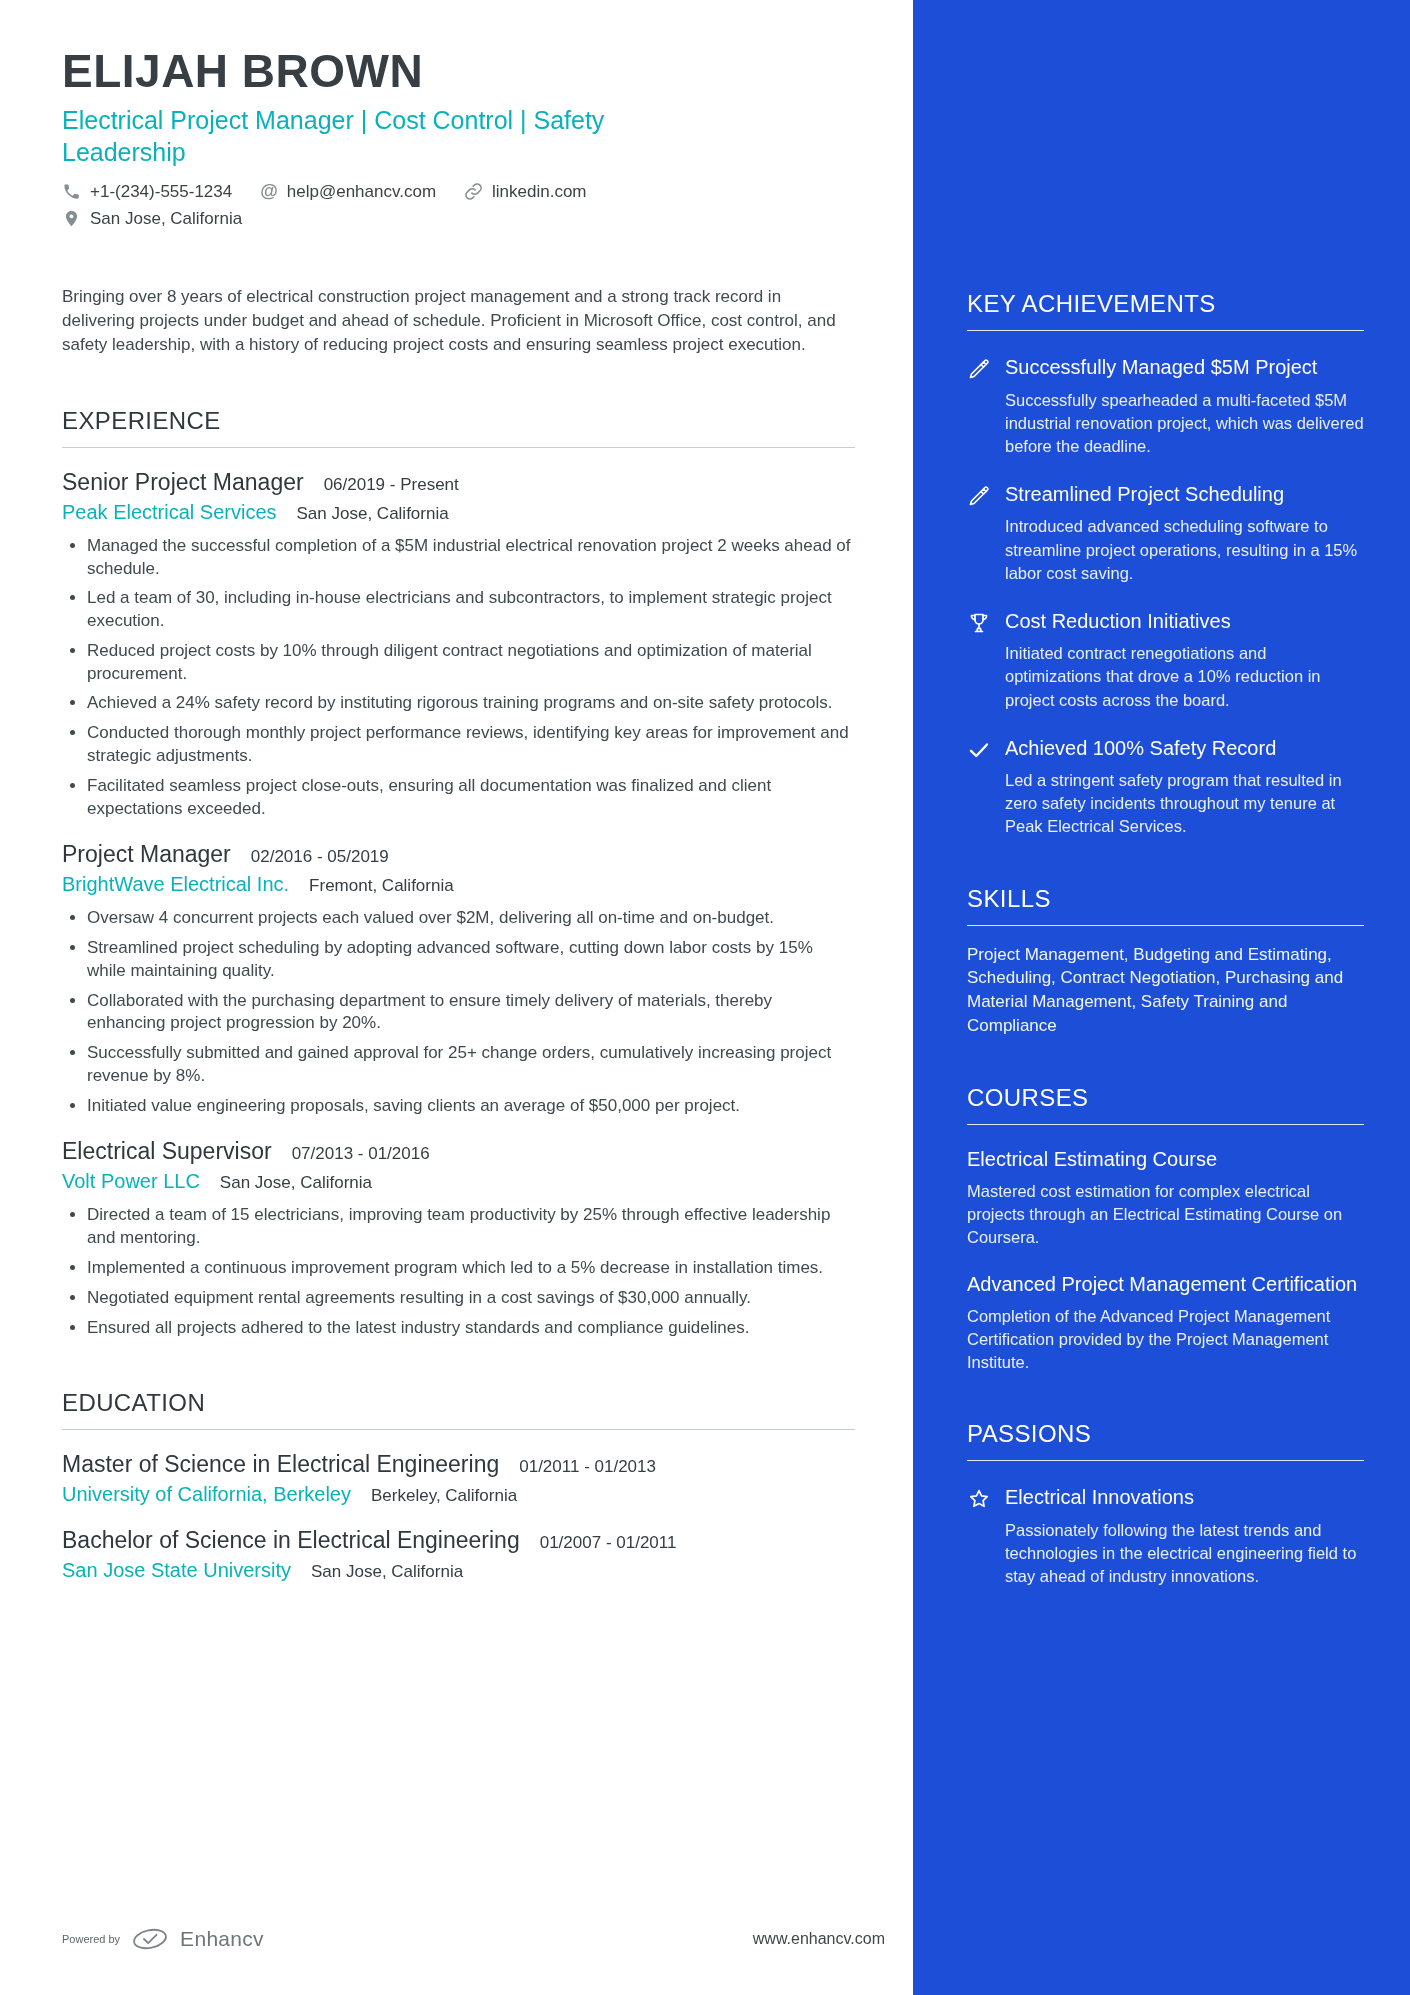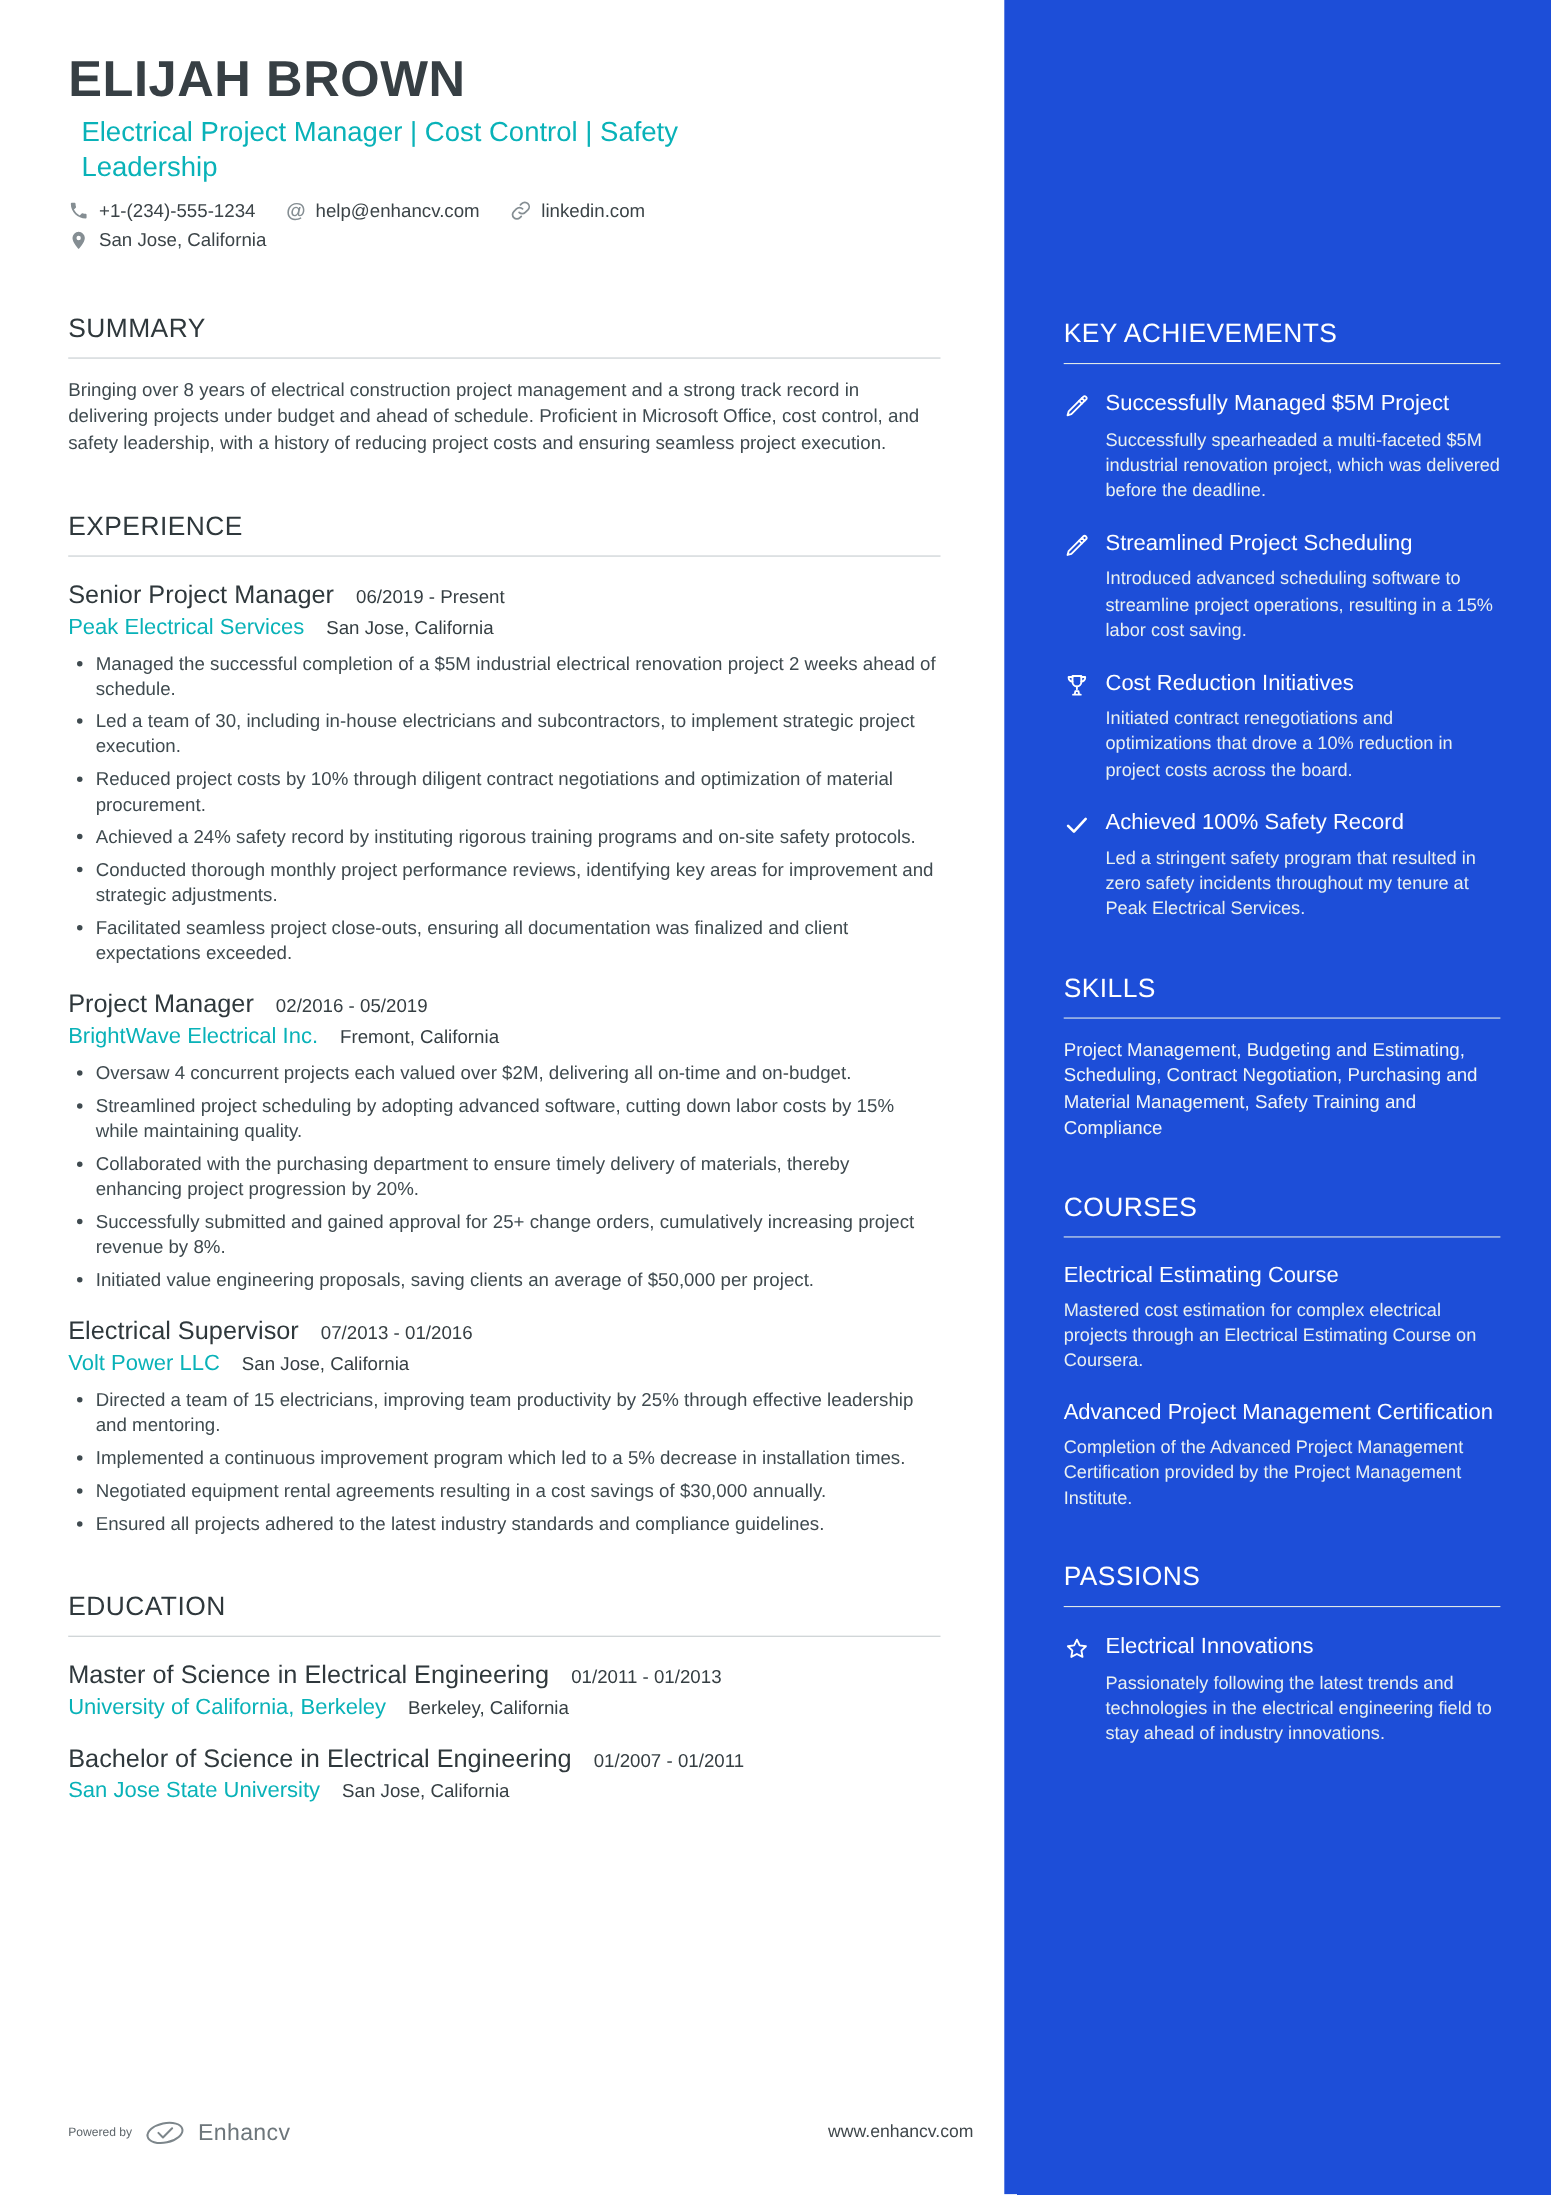--- a/index.html
+++ b/index.html
@@ -5,21 +5,21 @@
   * { box-sizing: border-box; }
   html, body { margin: 0; padding: 0; background: #ffffff; }
   .page {
     width: 1410px; height: 1995px; margin: 0 auto;
     display: flex; position: relative; background: #ffffff;
     font-family: "Liberation Sans", sans-serif; color: #3b4347; overflow: hidden;
   }
   
   .main { width: 913px; padding: 46px 58px 0 62px; position: relative; }
   .name { margin: 0; font-size: 46px; font-weight: 800; letter-spacing: .5px; color: #373f44; line-height: 1.12; }
-  .job-headline { margin-top: 6px; font-size: 25px; line-height: 1.3; color: #09b2b8; max-width: 660px; font-weight: 400; margin-left: 12px; }
+  .job-headline { margin-top: 6px; font-size: 25px; line-height: 1.3; color: #09b2b8; max-width: 660px; font-weight: 400; }
   .contact-row { display: flex; align-items: center; gap: 28px; margin-top: 13px; font-size: 17px; color: #3b4347; }
   .contact-row + .contact-row { margin-top: 7px; }
   .contact-item { display: inline-flex; align-items: center; gap: 9px; }
   .cicon { width: 19px; height: 19px; color: #858e93; display: inline-flex; align-items: center; justify-content: center; flex: none; }
   .cicon svg { width: 100%; height: 100%; }
   .cicon.at-glyph { font-size: 18px; font-weight: 700; width: auto; }
   .sec { margin-top: 50px; }
   .sec.first { margin-top: 56px; }
   .sec-h { margin: 0; font-size: 24px; font-weight: 500; letter-spacing: .4px; color: #2f383c; padding-bottom: 12px; border-bottom: 1px solid #c6cccf; }
   .body-text { margin: 17px 0 0; font-size: 17px; line-height: 1.42; color: #3f4a4f; }
@@ -94,21 +94,20 @@
             <svg viewBox="0 0 24 24">
                 <path fill="currentColor" fill-rule="evenodd" d="M12 2.2a7.1 7.1 0 0 0-7.1 7.1C4.9 14.5 12 22 12 22s7.1-7.5 7.1-12.7A7.1 7.1 0 0 0 12 2.2zm0 9.6a2.5 2.5 0 1 1 0-5 2.5 2.5 0 0 1 0 5z"></path>
               </svg>
           </span>
           <span>San Jose, California</span>
         </span>
       </div>
     </header>
 
     <section class="sec first">
-      <h2 class="sec-h">SUMMARY</h2>
       <p class="body-text">Bringing over 8 years of electrical construction project management and a strong track record in delivering projects under budget and ahead of schedule. Proficient in Microsoft Office, cost control, and safety leadership, with a history of reducing project costs and ensuring seamless project execution.</p>
     </section>
 
     <section class="sec">
       <h2 class="sec-h">EXPERIENCE</h2>
 
       <article class="job">
         <div class="jrow">
           <h3 class="jtitle">Senior Project Manager</h3>
           <span class="jdates">06/2019 - Present</span>

